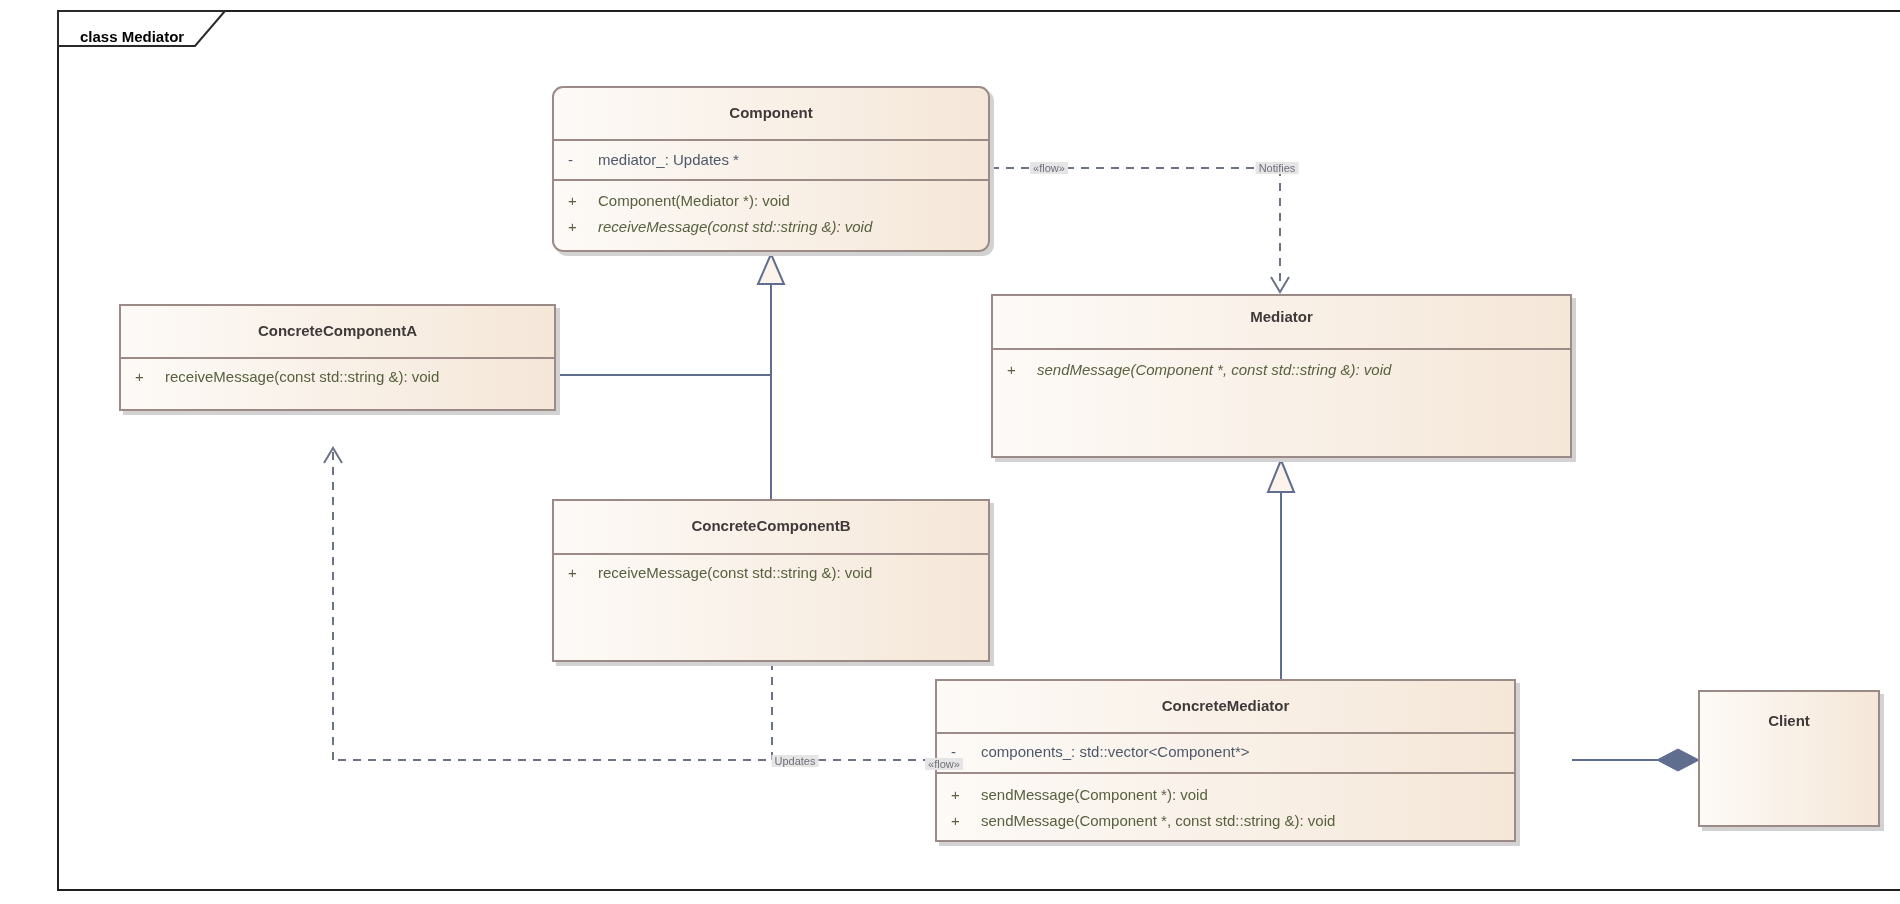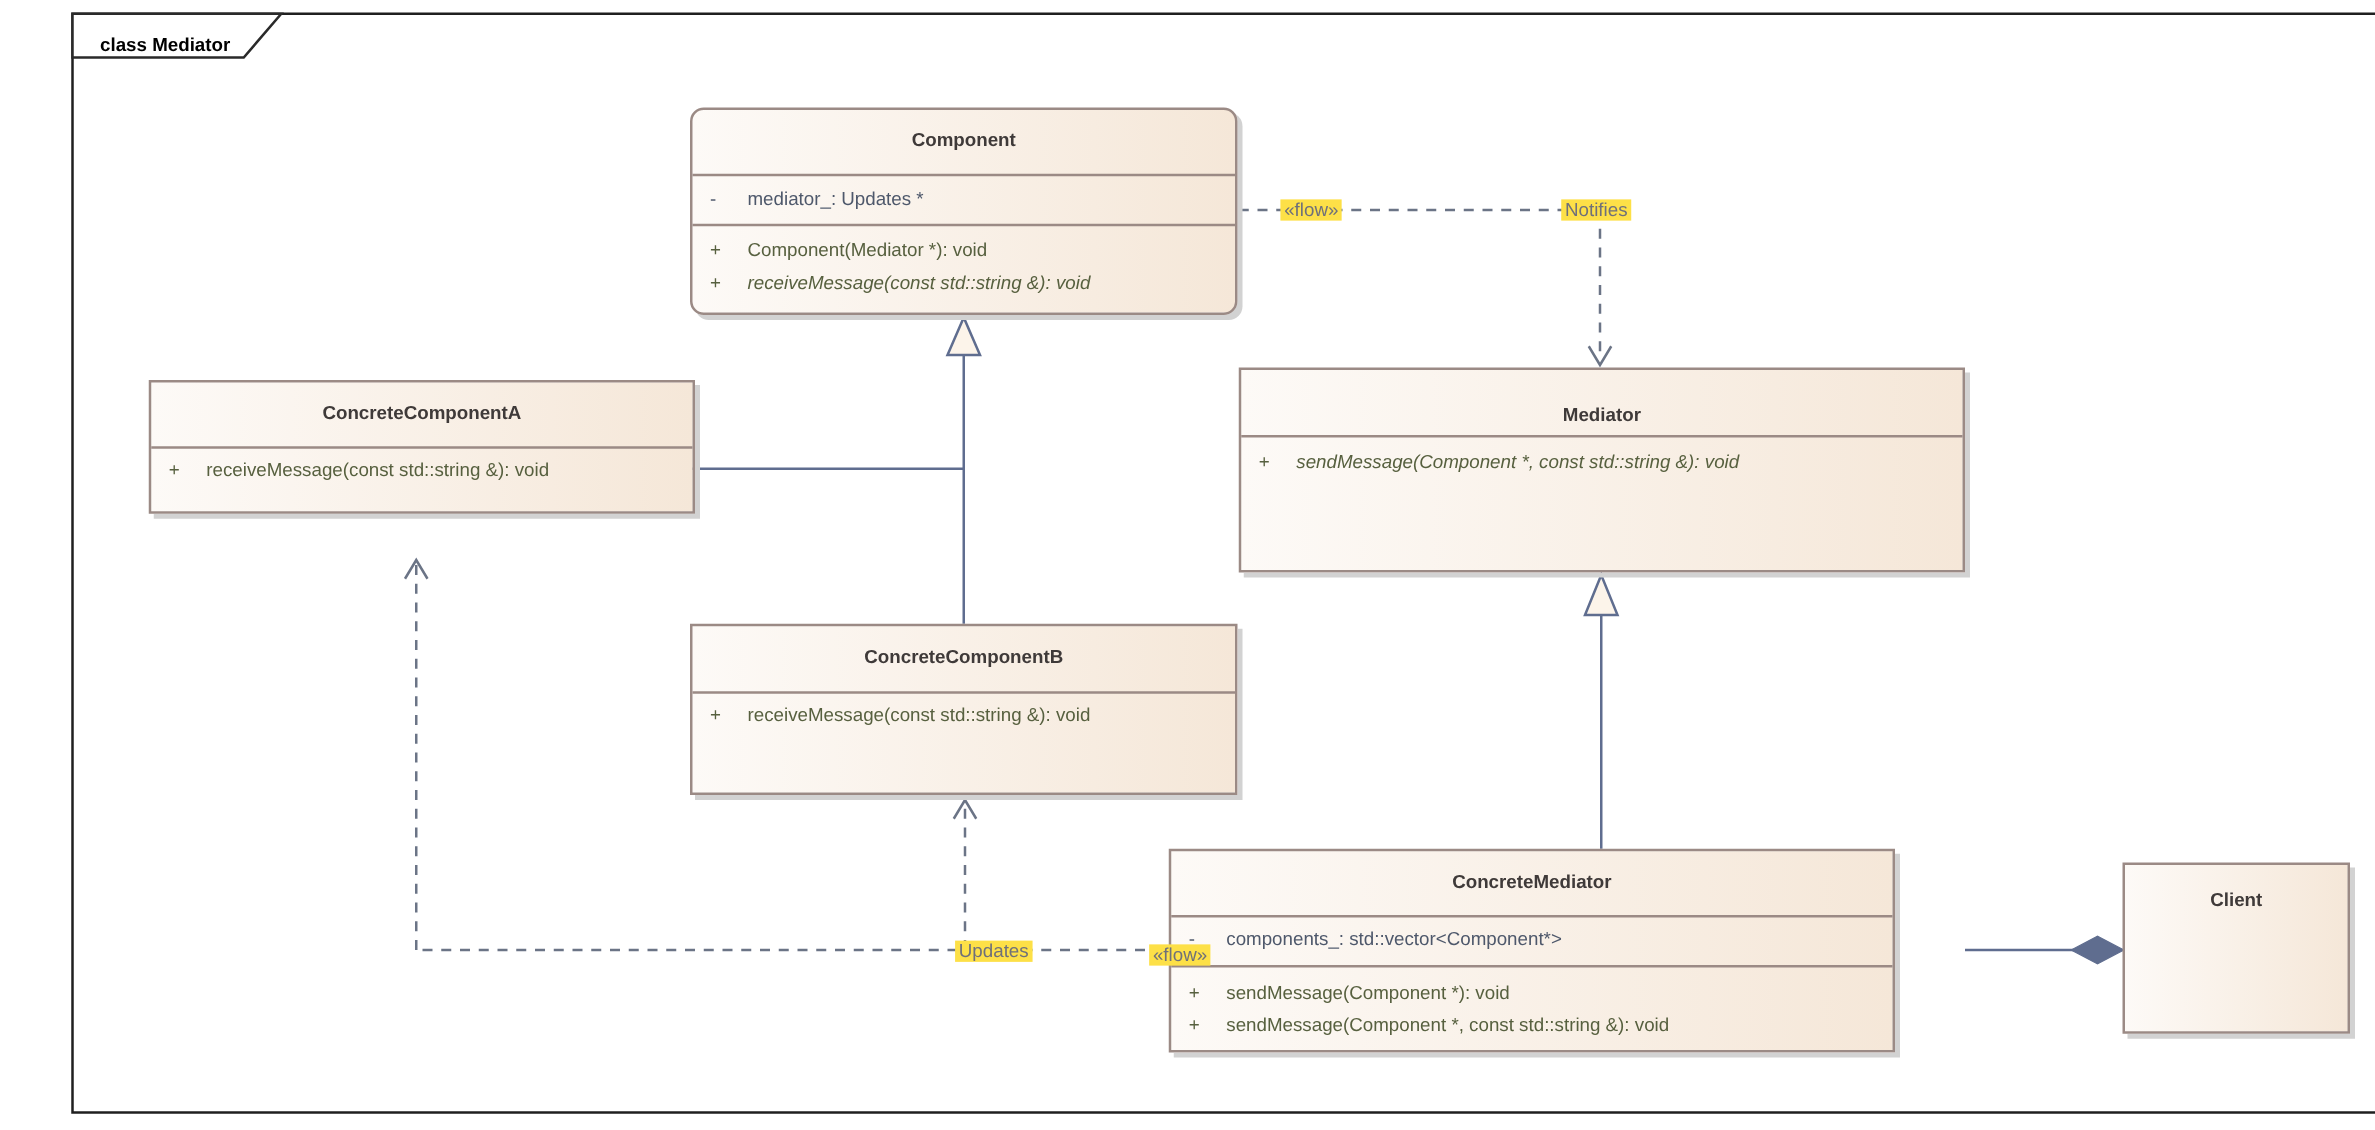--- a/index.html
+++ b/index.html
@@ -28,21 +28,21 @@
     box-shadow:4px 4px 0 var(--shadow);}
   .title{position:absolute;left:0;right:0;text-align:center;font-weight:bold;
     font-size:15px;color:var(--title-text);}
   .sep{position:absolute;left:0;right:0;height:0;border-top:2px solid var(--box-border);}
   .row{position:absolute;left:0;right:0;height:24px;line-height:24px;font-size:15px;white-space:nowrap;}
   .row .vis{position:absolute;left:14px;}
   .row .txt{position:absolute;left:44px;}
   .attr{color:var(--attribute-text);}
   .meth{color:var(--method-text);}
   .abstract .txt{font-style:italic;}
-  .flow-label{position:absolute;font-size:15px;color:var(--label-text);background:#fde047;
+  .flow-label{position:absolute;font-size:11px;color:var(--label-text);background:#e5e5e5;
     padding:0 3px;transform:translate(-50%,-50%);white-space:nowrap;}
 </style>
 </head>
 <body>
 
 <div id="canvas">
 
   <div class="frame"></div>
 
   <svg class="lines">
@@ -104,31 +104,31 @@
 
   <div class="classbox" style="left:72px;top:304px;width:437px;height:107px;">
     <div class="title" style="top:16px;">ConcreteComponentA</div>
     <div class="sep" style="top:51px;"></div>
     <div class="row meth" style="top:59px;">
       <span class="vis">+</span>
       <span class="txt">receiveMessage(const std::string &amp;): void</span>
     </div>
   </div>
 
-  <div class="classbox" style="left:505px;top:499px;width:438px;height:137px;">
+  <div class="classbox" style="left:505px;top:499px;width:438px;height:163px;">
     <div class="title" style="top:16px;">ConcreteComponentB</div>
     <div class="sep" style="top:52px;"></div>
     <div class="row meth" style="top:60px;">
       <span class="vis">+</span>
       <span class="txt">receiveMessage(const std::string &amp;): void</span>
     </div>
   </div>
 
   <div class="classbox" style="left:944px;top:294px;width:581px;height:164px;">
-    <div class="title" style="top:28px;">Mediator</div>
+    <div class="title" style="top:12px;">Mediator</div>
     <div class="sep" style="top:52px;"></div>
     <div class="row meth abstract" style="top:62px;">
       <span class="vis">+</span>
       <span class="txt">sendMessage(Component *, const std::string &amp;): void</span>
     </div>
   </div>
 
   <div class="classbox" style="left:888px;top:679px;width:581px;height:163px;">
     <div class="title" style="top:16px;">ConcreteMediator</div>
     <div class="sep" style="top:51px;"></div>

